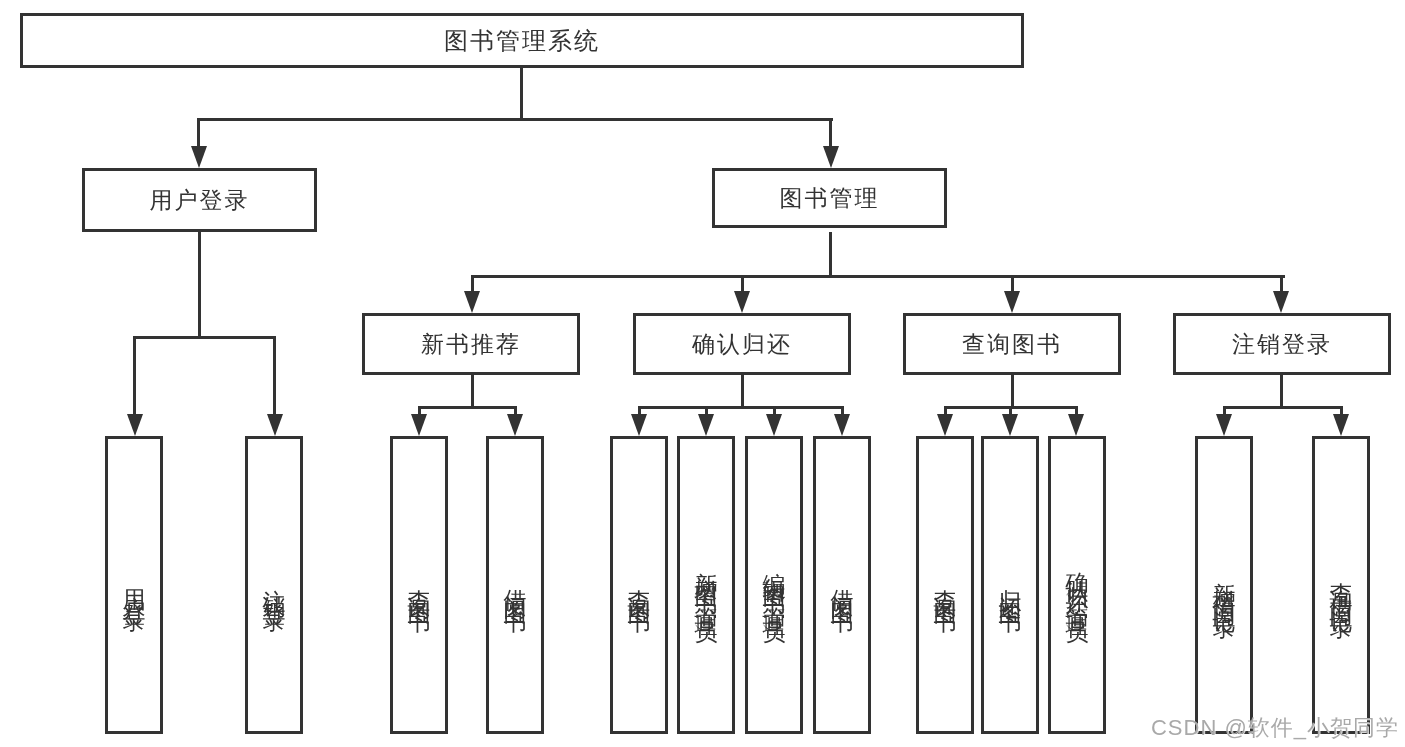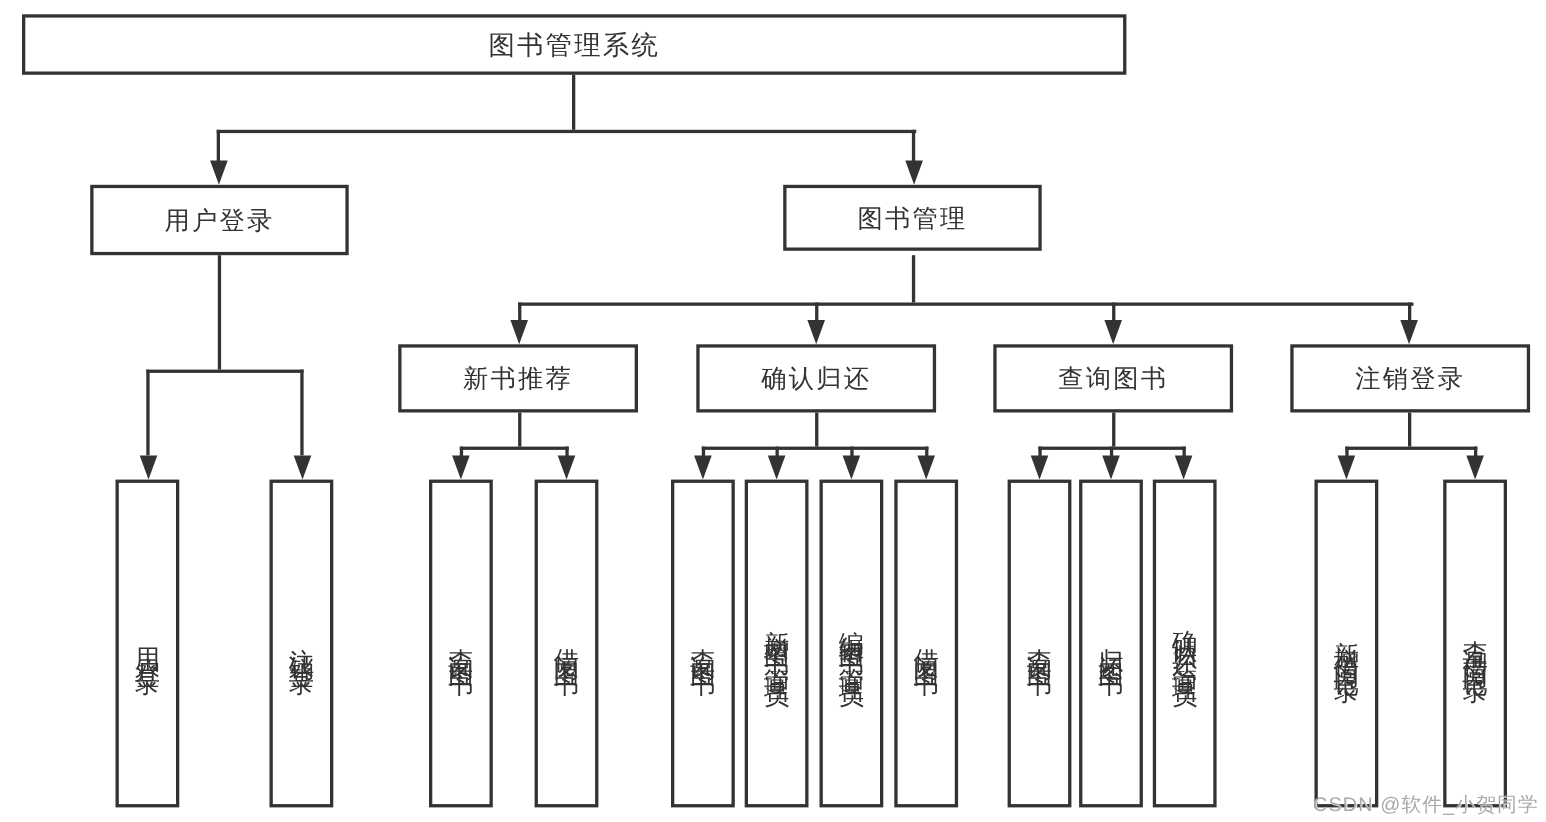--- a/index.html
+++ b/index.html
@@ -34,21 +34,21 @@
   .line{position:absolute;background:var(--line,#333);}
   .arrow{
     position:absolute;width:0;height:0;
     border-left:8px solid transparent;
     border-right:8px solid transparent;
     border-top:22px solid var(--line,#333);
   }
   .watermark{
     position:absolute;
     right:6px;bottom:4px;
-    font-size:18px;
+    font-size:22px;
     color:var(--wm,#a9a9a9);
     letter-spacing:1px;
     z-index:5;
     text-shadow:1px 1px 0 rgba(255,255,255,.8);
   }
 </style>
 </head>
 <body>
 
 <div class="canvas">

